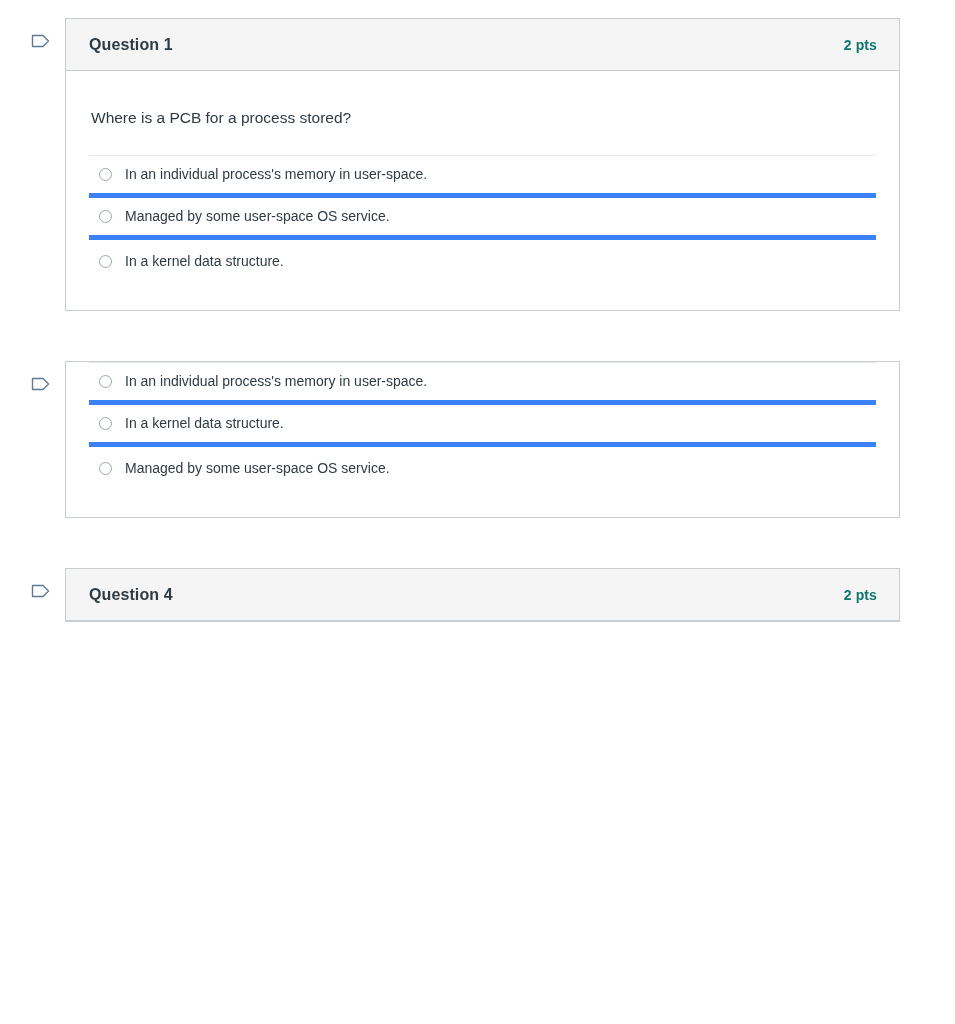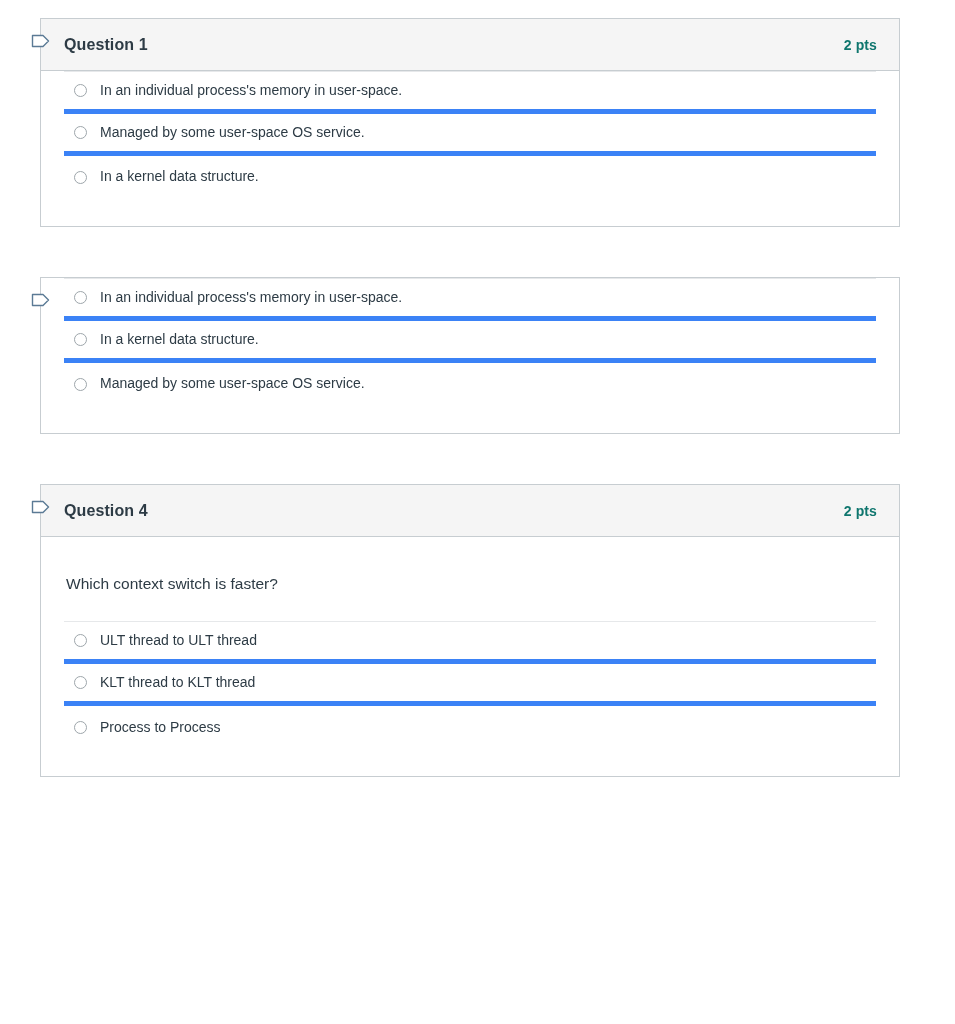--- a/index.html
+++ b/index.html
@@ -19,21 +19,21 @@
     position: relative;
     width: 955px;
     padding-top: 18px;
     box-sizing: border-box;
   }
 
   .question-block {
     position: relative;
     display: block;
     margin: 0 0 50px 0;
-    padding-left: 40px;
+    padding-left: 65px;
     padding-right: 55px;
   }
 
   .flag-icon {
     position: absolute;
     left: 30px;
     top: 12px;
     width: 22px;
     height: 22px;
     display: block;
@@ -125,20 +125,21 @@
       <svg width="22" height="22" viewBox="0 0 22 22" aria-hidden="true">
         <path d="M2.5 5.5 L13 5.5 L18.5 11 L13 16.5 L2.5 16.5 Z" fill="#ffffff" stroke="#5b7a95" stroke-width="1.4" stroke-linejoin="round"></path>
       </svg>
     </span>
     <div class="question-card">
       <div class="question-header">
         <span class="question-name">Question 1</span>
         <span class="question-points">2 pts</span>
       </div>
       <div class="question-body">
+        <div class="question-text">Where is a PCB for a process stored?</div>
         <div class="answers">
           <div class="answer-row">
             <span class="radio-mark"></span>
             <span class="answer-text">In an individual process's memory in user-space.</span>
           </div>
           <div class="answer-row">
             <span class="radio-mark"></span>
             <span class="answer-text">Managed by some user-space OS service.</span>
           </div>
           <div class="answer-row">
@@ -180,33 +181,16 @@
     <span class="flag-icon">
       <svg width="22" height="22" viewBox="0 0 22 22" aria-hidden="true">
         <path d="M2.5 5.5 L13 5.5 L18.5 11 L13 16.5 L2.5 16.5 Z" fill="#ffffff" stroke="#5b7a95" stroke-width="1.4" stroke-linejoin="round"></path>
       </svg>
     </span>
     <div class="question-card">
       <div class="question-header">
         <span class="question-name">Question 4</span>
         <span class="question-points">2 pts</span>
       </div>
-      <div class="question-body">
-        <div class="question-text">Which context switch is faster?</div>
-        <div class="answers">
-          <div class="answer-row">
-            <span class="radio-mark"></span>
-            <span class="answer-text">ULT thread to ULT thread</span>
-          </div>
-          <div class="answer-row">
-            <span class="radio-mark"></span>
-            <span class="answer-text">KLT thread to KLT thread</span>
-          </div>
-          <div class="answer-row">
-            <span class="radio-mark"></span>
-            <span class="answer-text">Process to Process</span>
-          </div>
-        </div>
-      </div>
     </div>
   </div>
 
 </div>
 
 </body></html>

